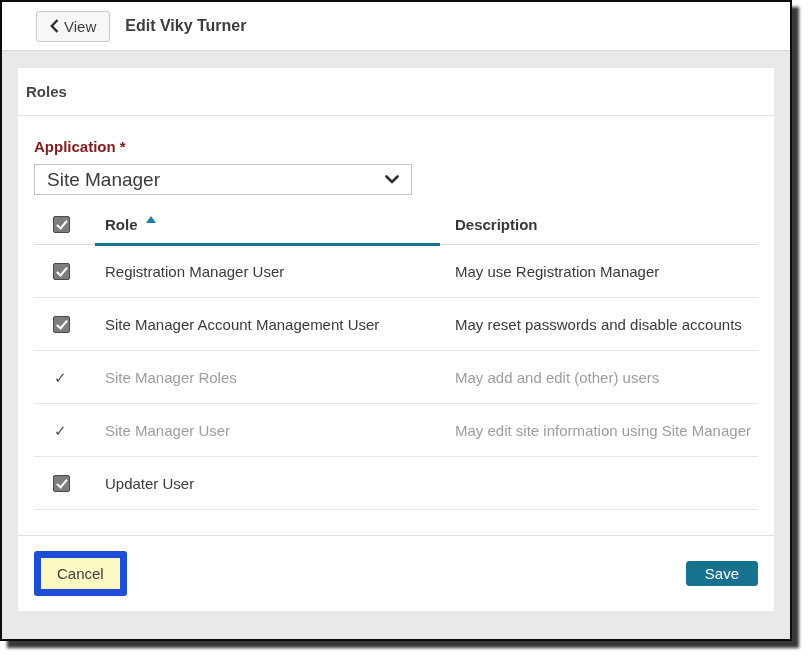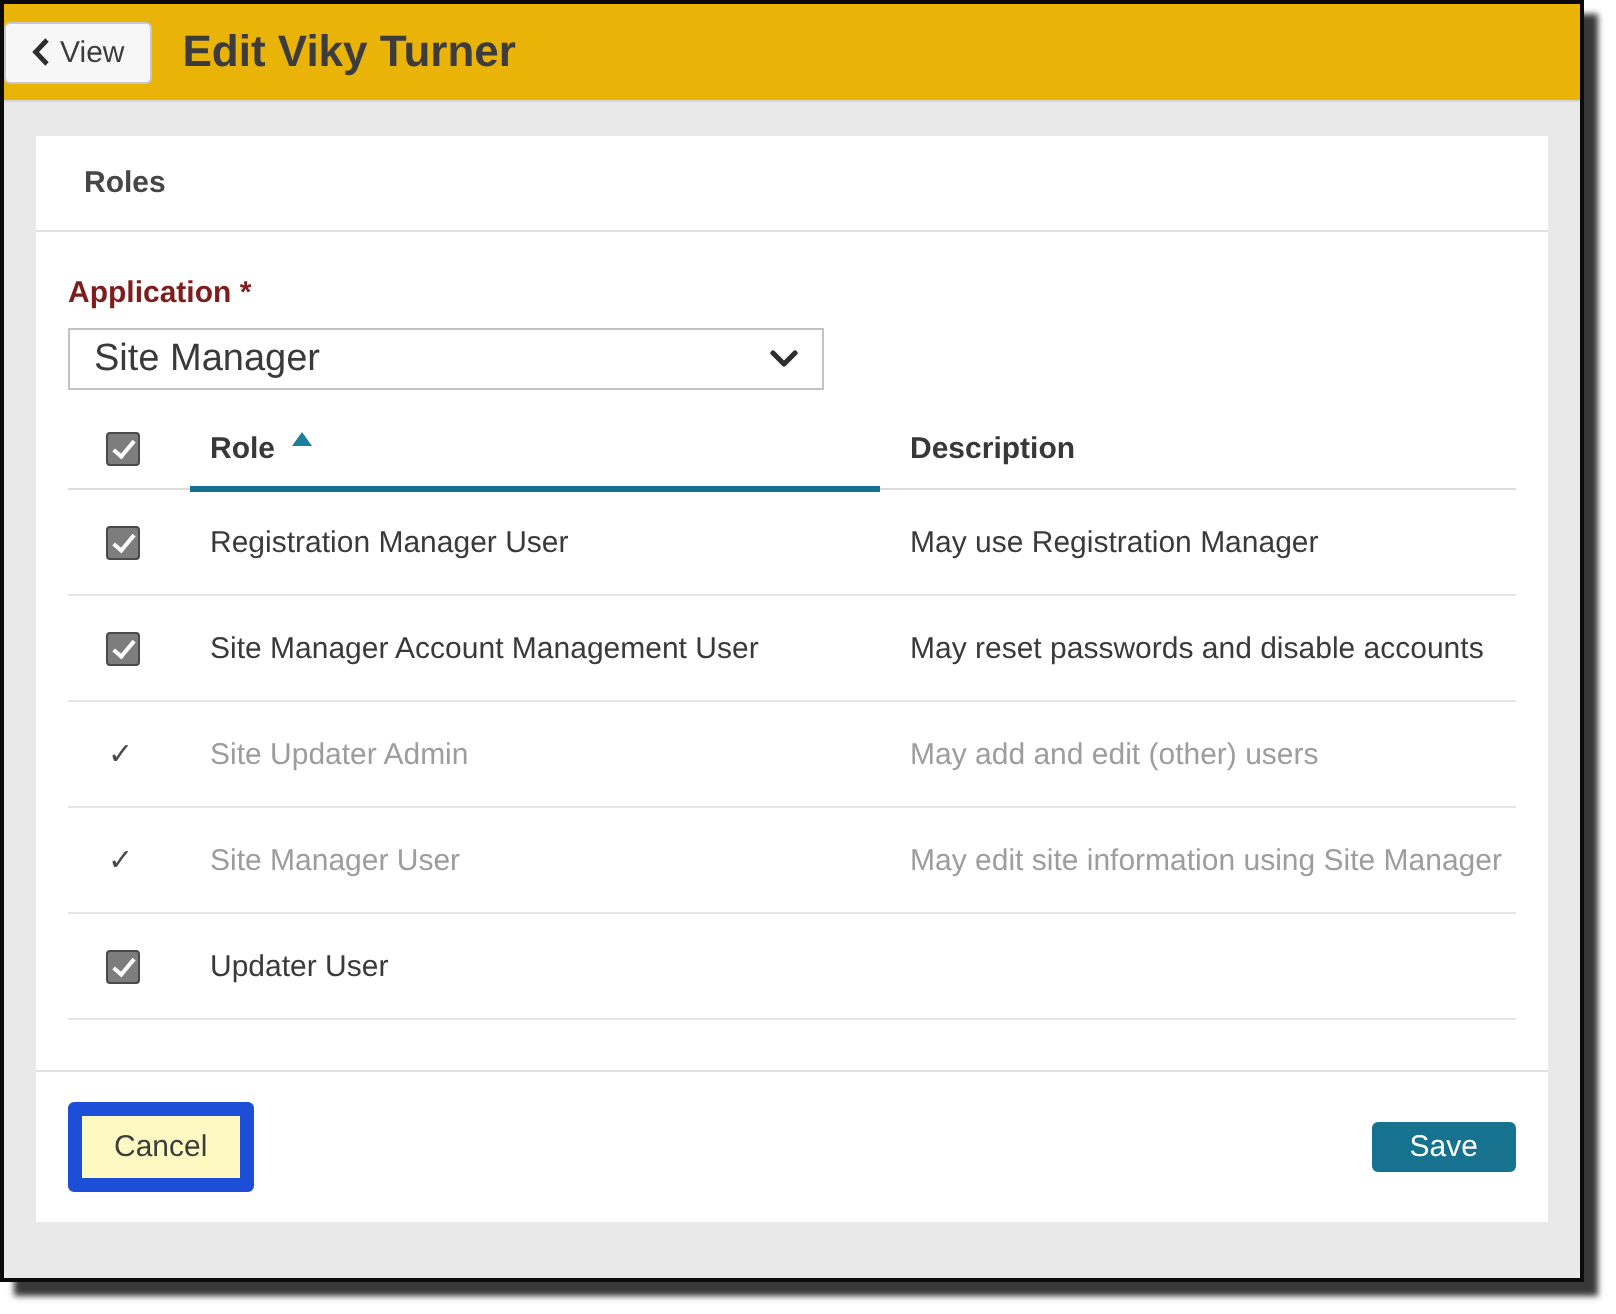--- a/index.html
+++ b/index.html
@@ -13,38 +13,38 @@
   .stage{position:relative;width:808px;height:657px;}
   .window{
     position:absolute;top:0;left:0;
     width:788px;height:637px;
     border:2px solid #0b0b0b;
     background:#e9e9e9;
     box-shadow:7px 7px 3px rgba(0,0,0,0.78);
   }
   
   .topbar{
-    height:49px;background:#eab308;border-bottom:1px solid #d8d8d8;
-    display:flex;align-items:center;box-sizing:border-box;
+    height:49px;background:#ffffff;border-bottom:1px solid #d8d8d8;
+    display:flex;align-items:center;padding-left:34px;box-sizing:border-box;
   }
   .view-btn{
     display:inline-flex;align-items:center;gap:5px;
     background:#f7f7f7;border:1px solid #c9c9c9;border-radius:3px;
     padding:6px 13px;cursor:pointer;
     font-size:15px;color:#3d3d3d;
   }
   .view-btn svg{display:block;}
   .page-title{
-    margin-left:15px;font-size:22px;font-weight:bold;color:#3c3c3c;
+    margin-left:15px;font-size:16px;font-weight:bold;color:#3c3c3c;
   }
   
   .body-area{padding:17px 16px 15px 16px;}
   .card{background:#ffffff;}
   .card-header{
-    padding:15px 24px;border-bottom:1px solid #e2e2e2;
+    padding:15px 8px;border-bottom:1px solid #e2e2e2;
     font-size:15px;font-weight:bold;color:#464646;
   }
   .card-body{padding:16px 16px 0 16px;}
   .field-label{font-size:15px;font-weight:bold;color:#7f1d1d;margin:6px 0 9px 0;}
   .select-box{
     width:352px;height:29px;border:1px solid #c3c3c3;background:#fff;
     display:flex;align-items:center;justify-content:space-between;
     padding:0 12px;box-sizing:content-box;cursor:pointer;
   }
   .select-value{font-size:19px;color:#3a3a3a;}
@@ -160,21 +160,21 @@
               </div>
               <div class="cell-text">Site Manager Account Management User</div>
               <div class="cell-text">May reset passwords and disable accounts</div>
             </div>
 
             <div class="trow data locked">
               <div class="cell-check">
 
                 <span class="tick">✓</span>
               </div>
-              <div class="cell-text">Site Updater Admin</div>
+              <div class="cell-text">Site Manager Roles</div>
               <div class="cell-text">May add and edit (other) users</div>
             </div>
 
             <div class="trow data locked">
               <div class="cell-check">
 
                 <span class="tick">✓</span>
               </div>
               <div class="cell-text">Site Manager User</div>
               <div class="cell-text">May edit site information using Site Manager</div>

